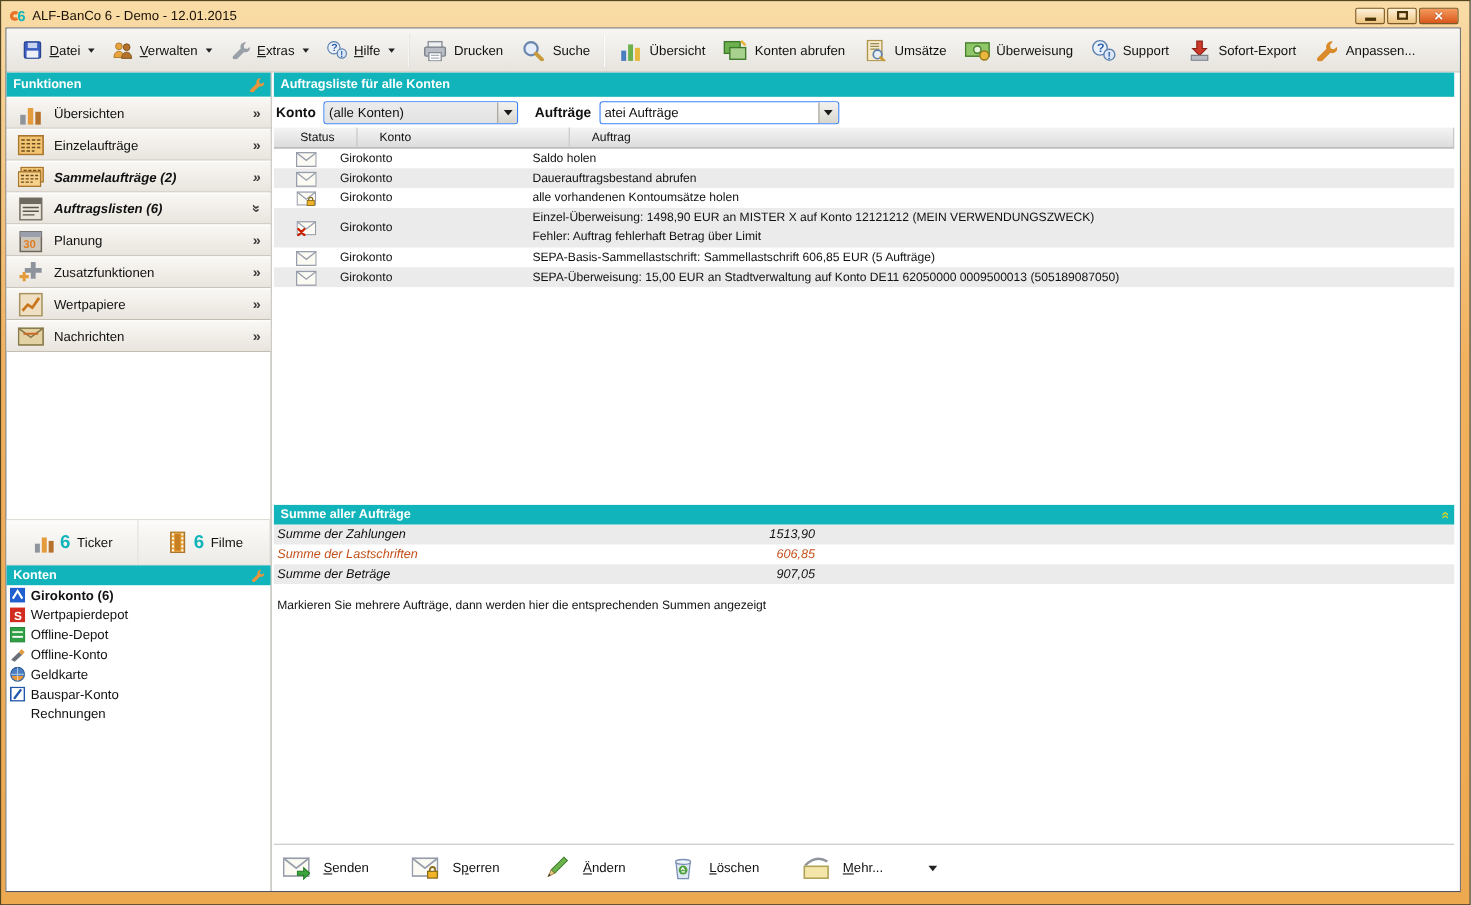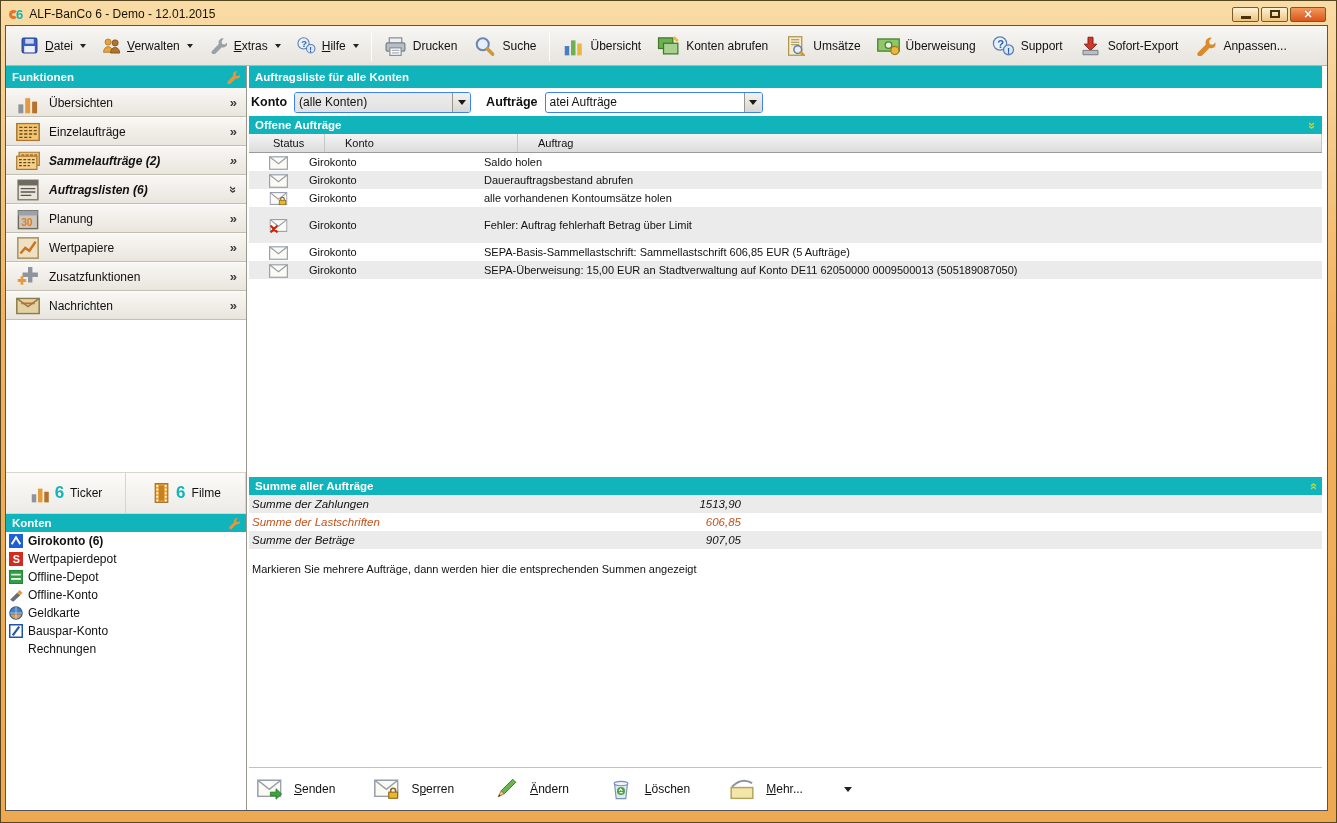--- a/index.html
+++ b/index.html
@@ -433,31 +433,31 @@
 
 
         <div class="side-item">
           <svg class="i24" viewBox="0 0 16 16">
               <use href="#sym-cal"></use>
             </svg>
           <span>Planung</span>
           <span class="arr"></span>
         </div>
         <div class="side-item">
+          <svg class="i24" viewBox="0 0 20 20">
+              <use href="#sym-plus2"></use>
+            </svg>
+          <span>Zusatzfunktionen</span>
+          <span class="arr"></span>
+        </div>
+        <div class="side-item">
           <svg class="i24" viewBox="0 0 16 16">
               <use href="#sym-chartline"></use>
             </svg>
           <span>Wertpapiere</span>
-          <span class="arr"></span>
-        </div>
-        <div class="side-item">
-          <svg class="i24" viewBox="0 0 20 20">
-              <use href="#sym-plus2"></use>
-            </svg>
-          <span>Zusatzfunktionen</span>
           <span class="arr"></span>
         </div>
         <div class="side-item">
           <svg class="i24" viewBox="0 0 18 13">
               <use href="#sym-envmail"></use>
             </svg>
           <span>Nachrichten</span>
           <span class="arr"></span>
         </div>
 
@@ -544,25 +544,20 @@
             <span class="sel-text">(alle Konten)</span>
             <span class="sel-btn"></span>
           </div>
           <span style="margin-left:8px">Aufträge</span>
           <div class="select w-auftraege">
             <span class="sel-text">atei Aufträge</span>
             <span class="sel-btn"></span>
           </div>
         </div>
 
-        <div class="panel-head oa-head">
-          <span>Offene Aufträge</span>
-          <span class="spring"></span>
-          <span class="gold-chev down"></span>
-        </div>
 
         <div class="t-head">
           <div class="c-status">Status</div>
           <div class="c-konto">Konto</div>
           <div class="c-auftrag">Auftrag</div>
         </div>
 
         <div class="t-row">
           <div class="c-status">
               <svg class="ienv" viewBox="0 0 18 14">
@@ -599,20 +594,21 @@
         </div>
         <div class="t-row dbl alt">
           <div class="c-status">
             <svg class="ienv" viewBox="0 0 18 15">
               <use href="#sym-env" width="18" height="14"></use>
                 <use href="#sym-errx" x="0.5" y="7" width="8" height="8"></use>
             </svg>
           </div>
           <div class="c-konto">Girokonto</div>
           <div class="c-auftrag">
+            <div>Einzel-Überweisung: 1498,90 EUR an MISTER X auf Konto 12121212 (MEIN VERWENDUNGSZWECK)</div>
             <div>Fehler: Auftrag fehlerhaft Betrag über Limit</div>
           </div>
         </div>
         <div class="t-row">
           <div class="c-status">
               <svg class="ienv" viewBox="0 0 18 14">
                 <use href="#sym-env"></use>
               </svg>
             </div>
           <div class="c-konto">Girokonto</div>

